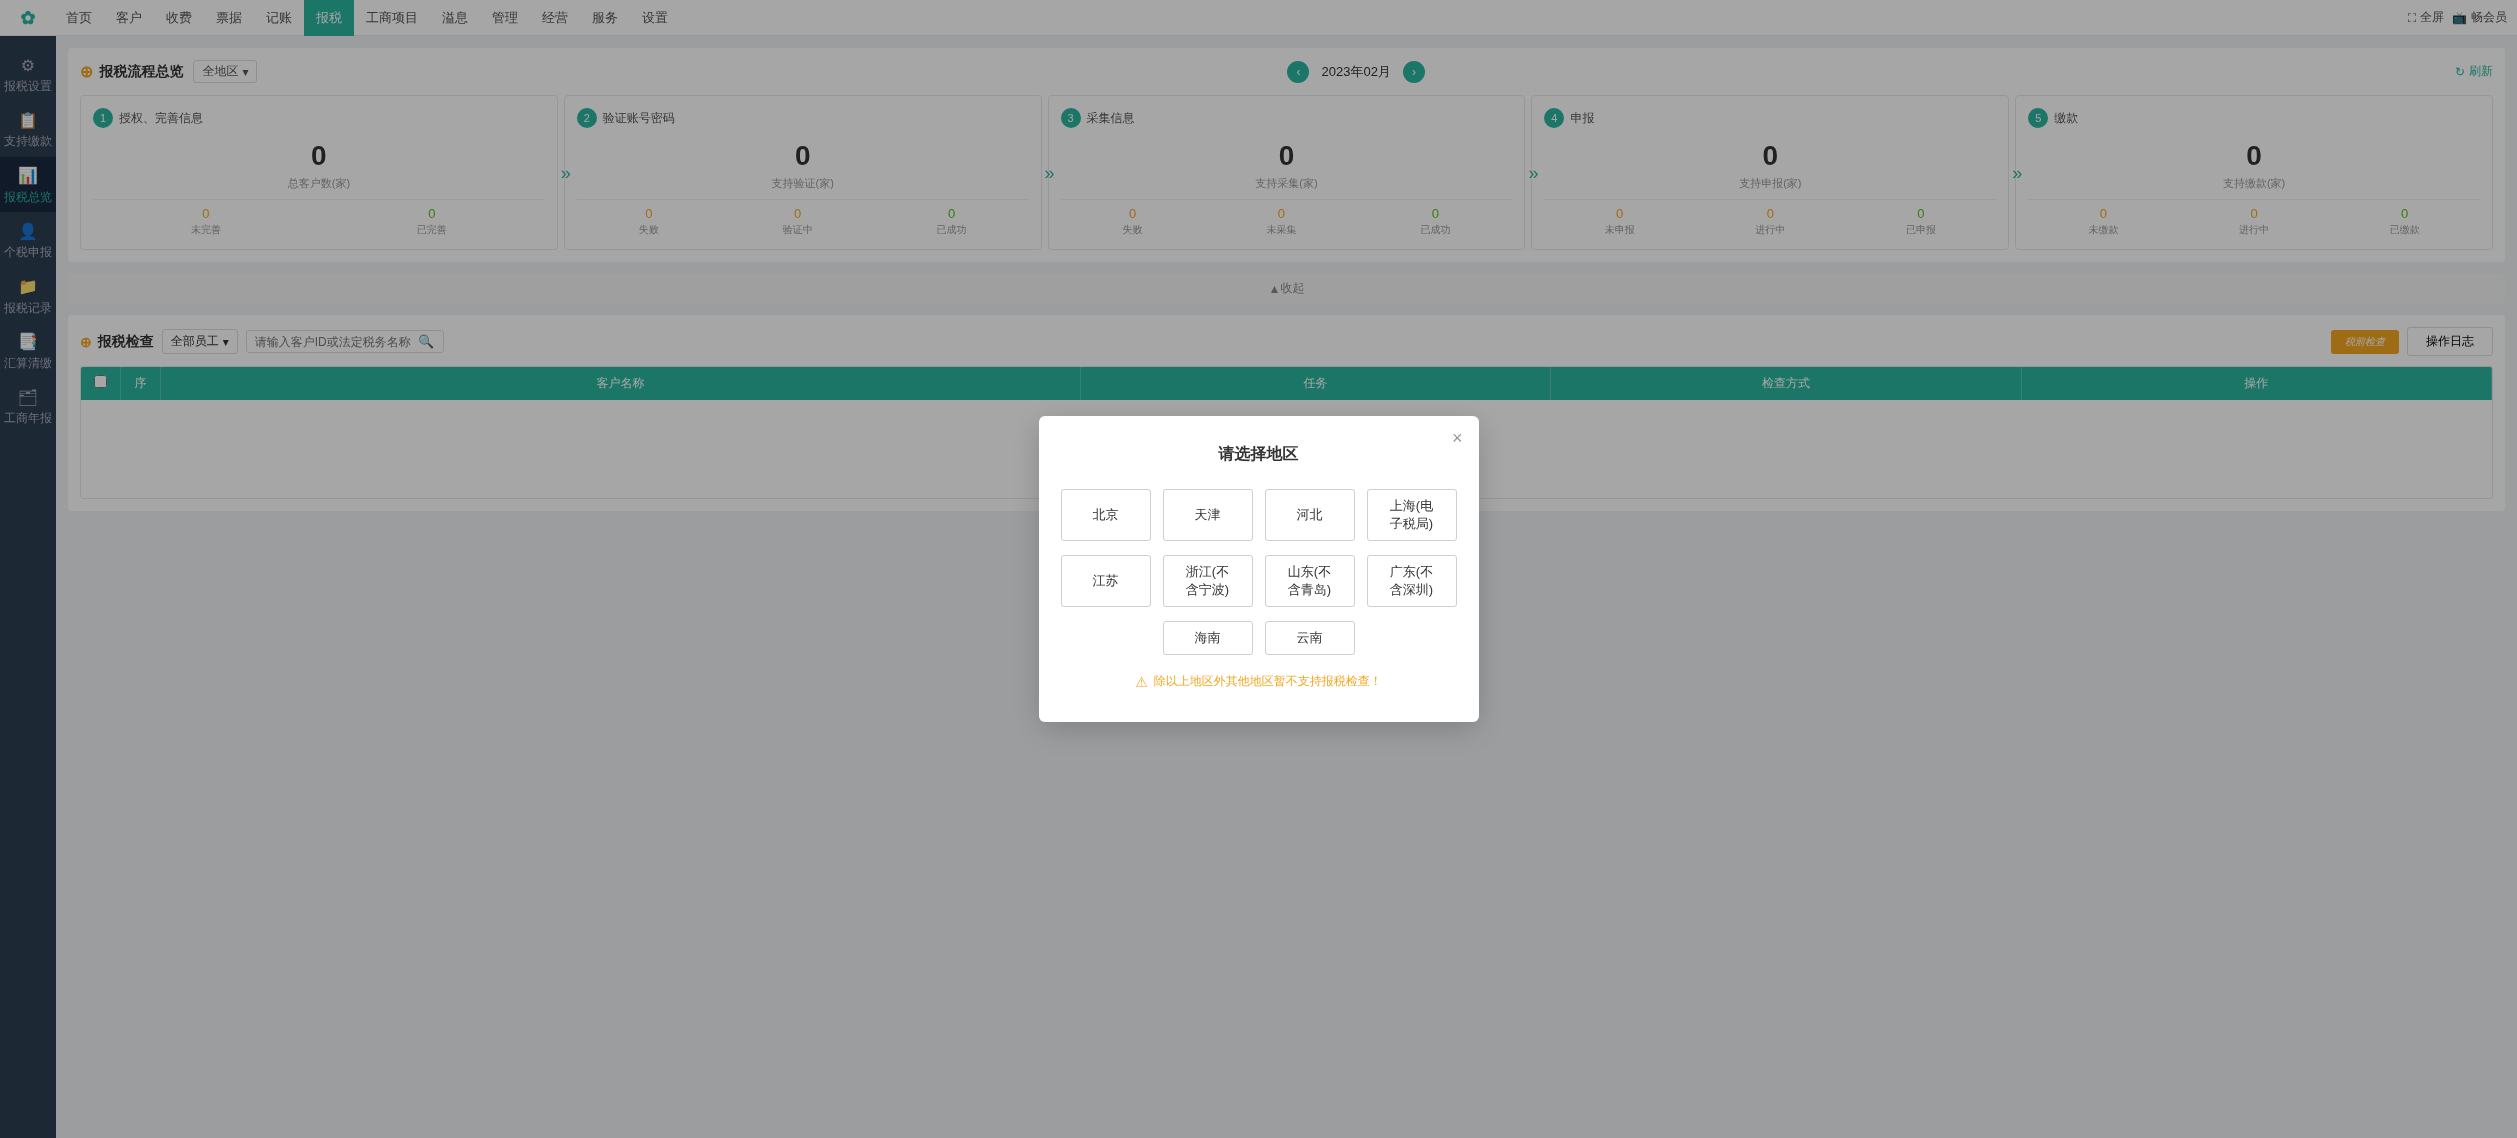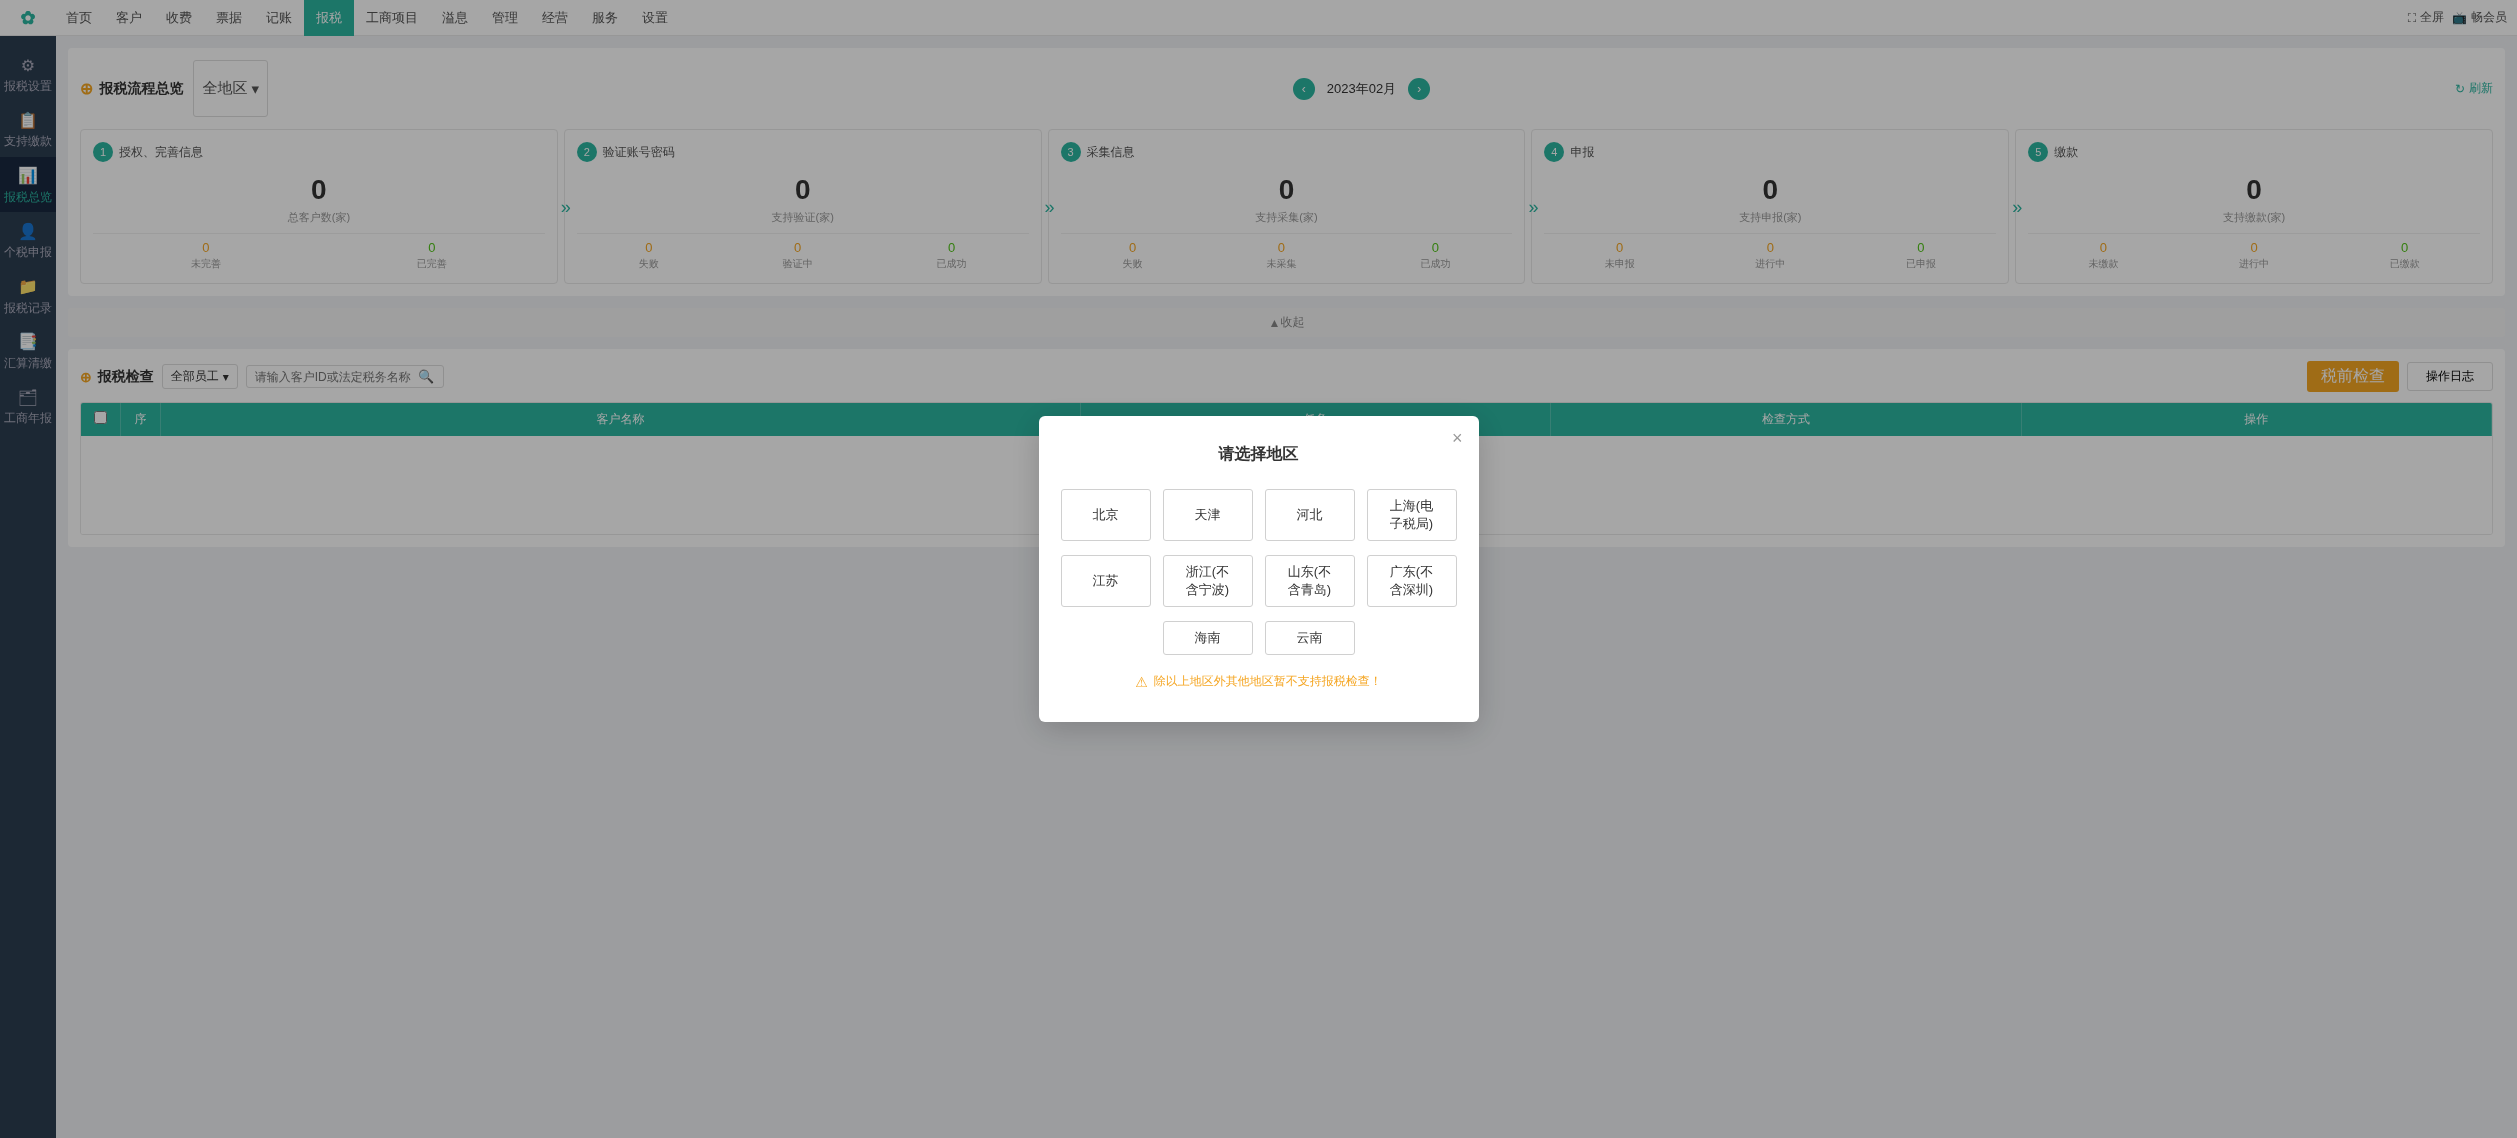--- a/index.html
+++ b/index.html
@@ -130,26 +130,26 @@
       color: #333;
     }
     .flow-title-icon {
       color: #f5a623;
       font-size: 16px;
     }
     .region-btn {
       display: flex;
       align-items: center;
       gap: 4px;
-      font-size: 15px;
+      font-size: 12px;
       color: #555;
       cursor: pointer;
       border: 1px solid #ddd;
       border-radius: 3px;
-      padding: 18px 8px;
+      padding: 2px 8px;
       background: #fff;
     }
     .date-nav {
       display: flex;
       align-items: center;
       gap: 12px;
       font-size: 13px;
       color: #333;
     }
     .date-arrow {
@@ -301,23 +301,24 @@
       font-size: 12px;
       width: 160px;
       color: #333;
     }
     .check-btn {
       background: #f5a623;
       color: #fff;
       border: none;
       border-radius: 3px;
       padding: 5px 14px;
-      font-size: 16px;
+      font-size: 10px;
       cursor: pointer;
       margin-left: auto;
+      font-style: italic;
     }
     .op-log-btn {
       border: 1px solid #ddd;
       background: #fff;
       border-radius: 3px;
       padding: 5px 18px;
       font-size: 12px;
       cursor: pointer;
     }
 

